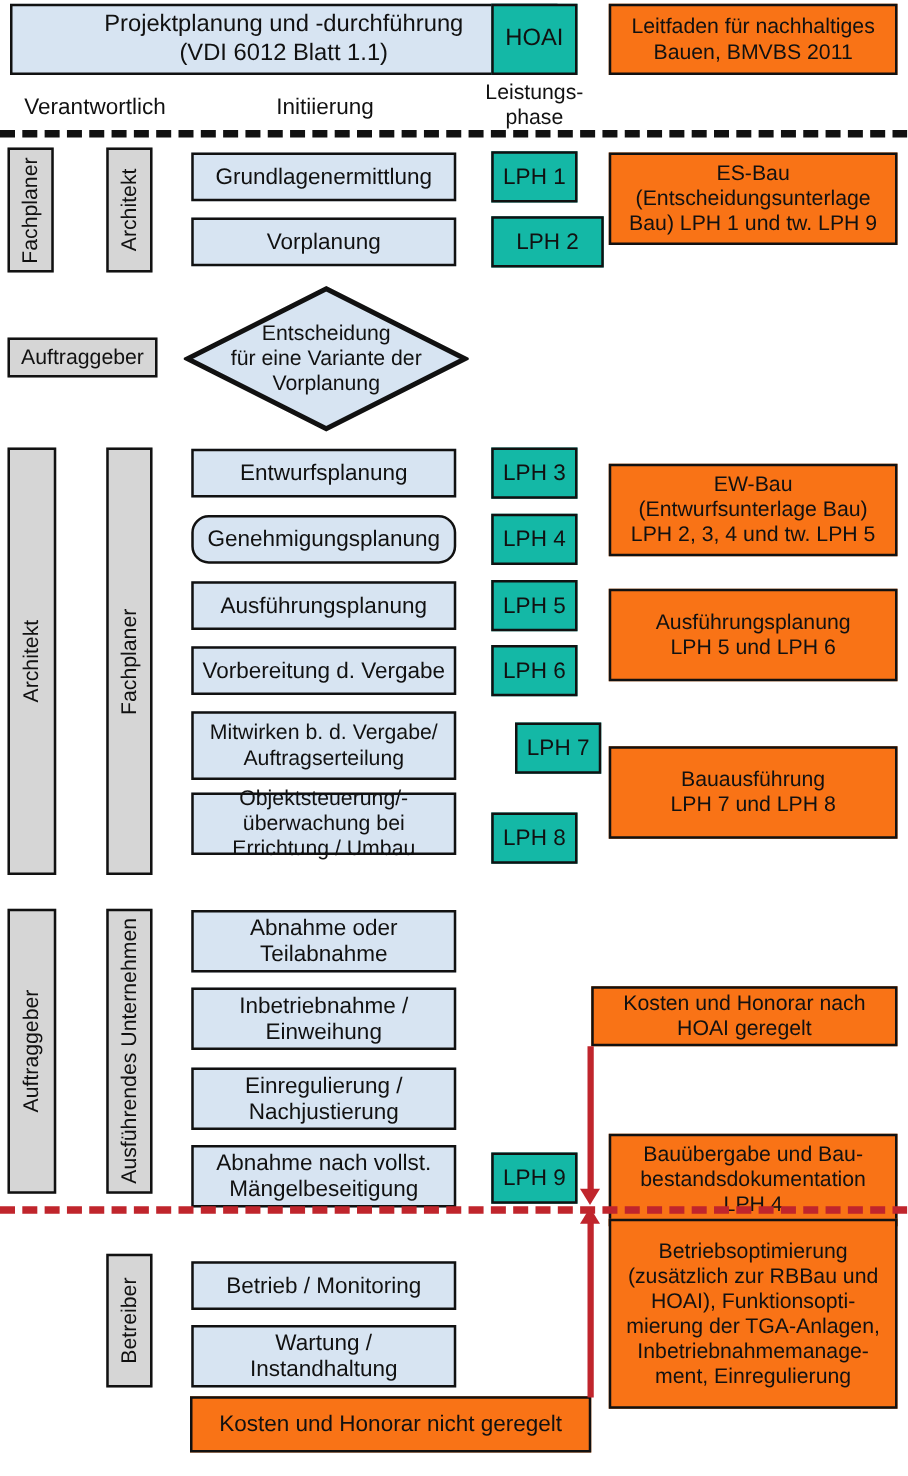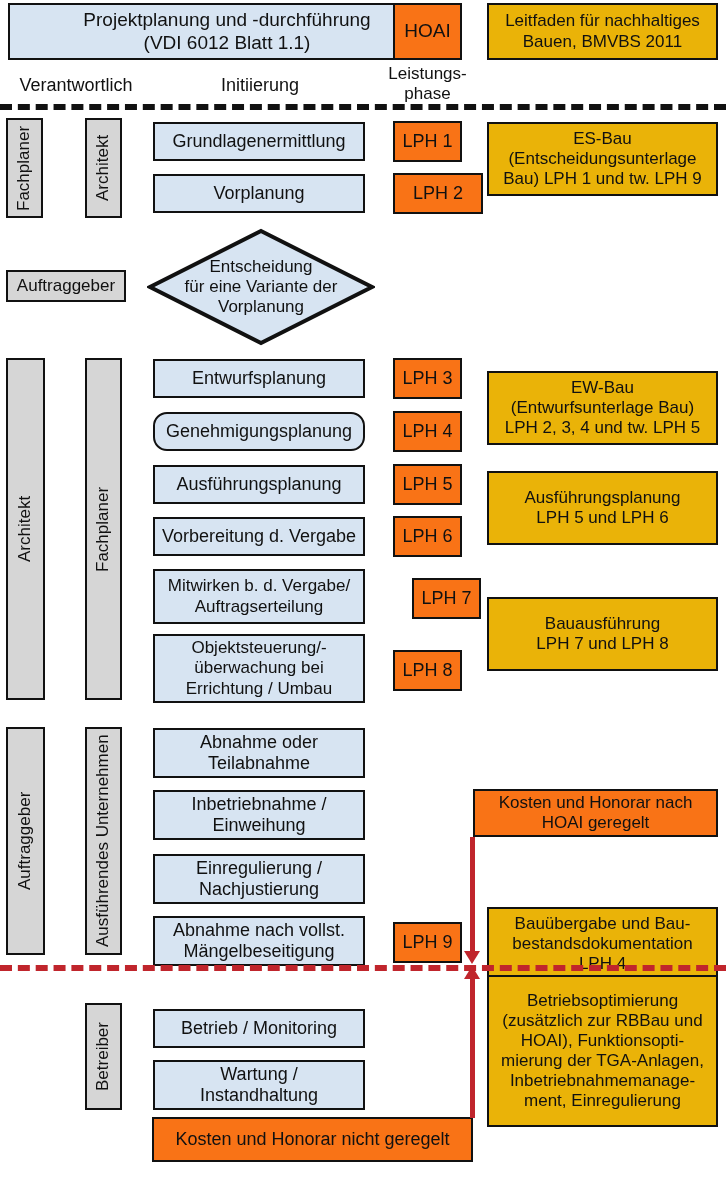--- a/index.html
+++ b/index.html
@@ -21,22 +21,22 @@
     border:2.5px solid #111111;
     display:flex;
     align-items:center;
     justify-content:center;
     text-align:center;
     line-height:1.18;
     padding:2px 4px;
     white-space:pre-line;
   }
   .blue{background:#d7e4f2;}
-  .green{background:#eab308;}
-  .tan{background:#f97316;}
+  .green{background:#f97316;}
+  .tan{background:#14b8a6;}
   .pink{background:#f97316;}
   .gray{background:#d6d6d6;}
 
   .vert{
     writing-mode:vertical-rl;
     transform:rotate(180deg);
     white-space:nowrap;
   }
   .plain{
     position:absolute;
@@ -144,21 +144,21 @@
   <div class="box blue" style="left:153px;top:465px;width:212px;height:39px;font-size:18px;">Ausführungsplanung</div>
   <div class="box tan" style="left:393px;top:464px;width:69px;height:41px;font-size:18px;">LPH 5</div>
 
   <div class="box blue" style="left:153px;top:517px;width:212px;height:39px;font-size:18px;">Vorbereitung d. Vergabe</div>
   <div class="box tan" style="left:393px;top:516px;width:69px;height:41px;font-size:18px;">LPH 6</div>
 
   <div class="box blue" style="left:153px;top:569px;width:212px;height:55px;font-size:17px;">Mitwirken b. d. Vergabe/
 Auftragserteilung</div>
   <div class="box tan" style="left:393px;top:578px;width:69px;height:41px;font-size:18px;margin-left:19px;">LPH 7</div>
 
-  <div class="box blue" style="left:153px;top:634px;width:212px;height:69px;font-size:17px;">Objektsteuerung/-
+  <div class="box blue" style="left:153px;top:634px;width:212px;height:50px;font-size:17px;">Objektsteuerung/-
 überwachung bei
 Errichtung / Umbau</div>
   <div class="box tan" style="left:393px;top:650px;width:69px;height:41px;font-size:18px;">LPH 8</div>
 
   <div class="box green" style="left:487px;top:371px;width:231px;height:74px;font-size:17px;">EW-Bau
 (Entwurfsunterlage Bau)
 LPH 2, 3, 4 und tw. LPH 5</div>
 
   <div class="box green" style="left:487px;top:471px;width:231px;height:74px;font-size:17px;">Ausführungsplanung
 LPH 5 und LPH 6</div>

